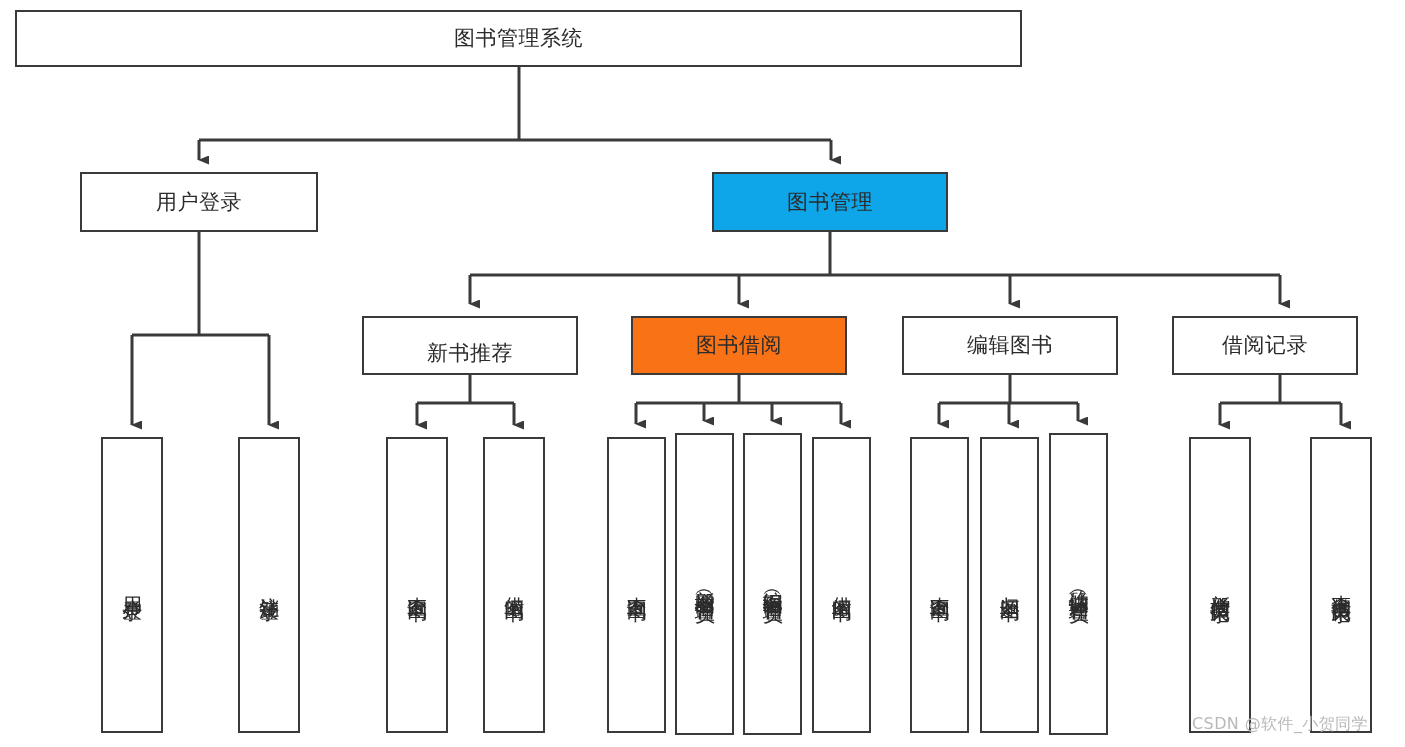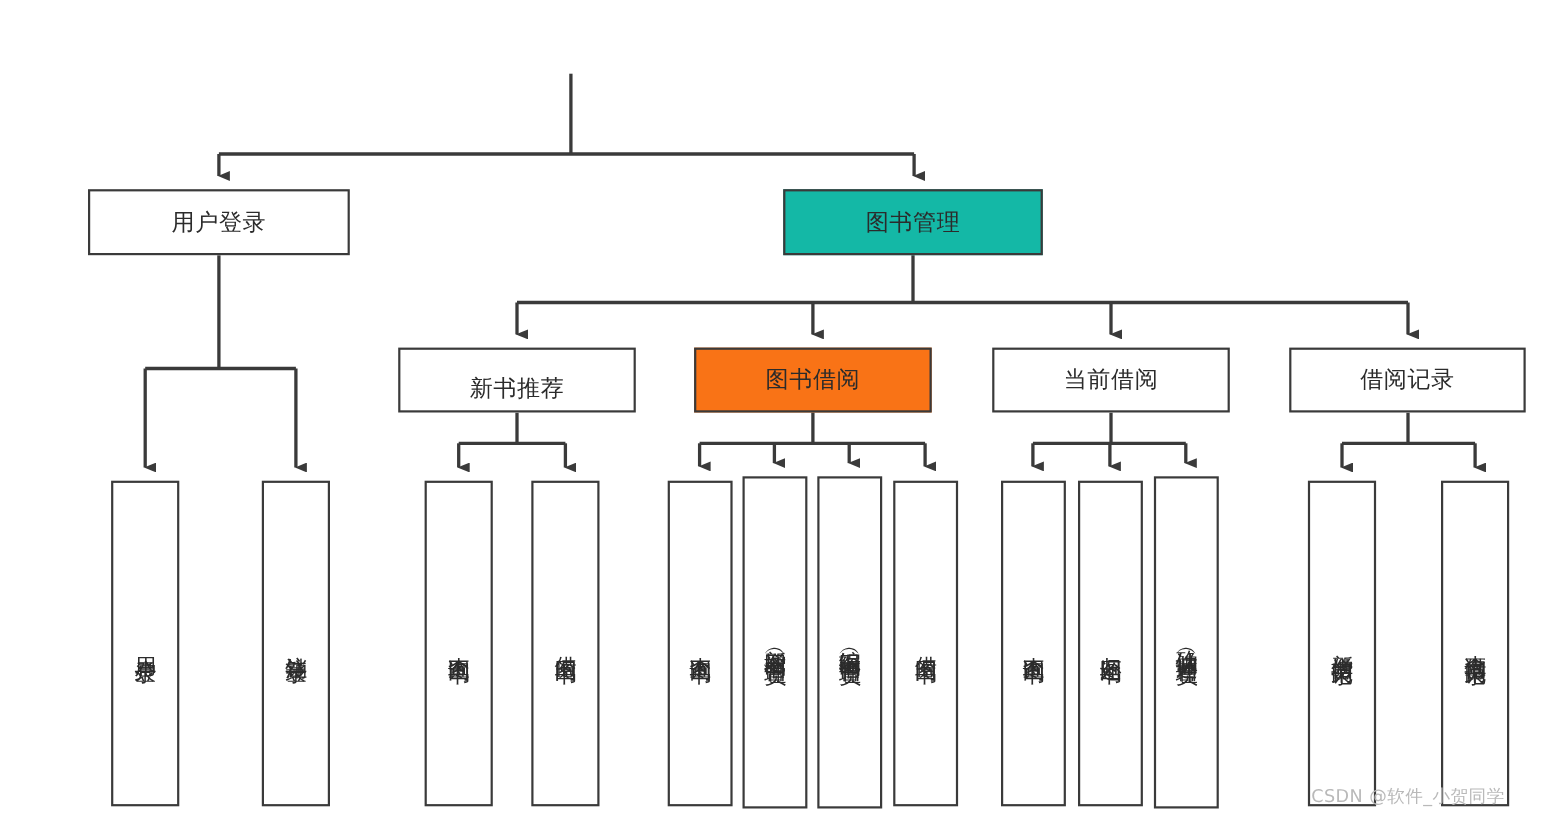--- a/index.html
+++ b/index.html
@@ -116,42 +116,45 @@
     </g>
 
     <g stroke="#3a3a3a" stroke-width="3" fill="none">
       <path d="M1280,375 L1280,403"></path>
       <path d="M1220,403 L1341,403"></path>
       <path d="M1220,403 L1220,425" marker-end="url(#arrowhead)"></path>
       <path d="M1341,403 L1341,425" marker-end="url(#arrowhead)"></path>
     </g>
   </svg>
 
+  <div class="node-box" style="left: 15px; top: 10px; width: 1007px; height: 57px; border-color: rgb(58, 58, 58); background: rgb(255, 255, 255);">
+    <span class="node-label" style="color: rgb(43, 43, 43);">图书管理系统</span>
+  </div>
 
   <div class="node-box" style="left: 80px; top: 172px; width: 238px; height: 60px; border-color: rgb(58, 58, 58); background: rgb(255, 255, 255);">
     <span class="node-label" style="color: rgb(43, 43, 43);">用户登录</span>
   </div>
 
-  <div class="node-box" style="left: 712px; top: 172px; width: 236px; height: 60px; border-color: rgb(58, 58, 58); background: #14b8a6;">
+  <div class="node-box" style="left: 712px; top: 172px; width: 236px; height: 60px; border-color: rgb(58, 58, 58); background: #0ea5e9;">
     <span class="node-label" style="color: rgb(43, 43, 43);">图书管理</span>
   </div>
 
   <div class="node-box" style="left: 362px; top: 316px; width: 216px; height: 59px; border-color: rgb(58, 58, 58); background: rgb(255, 255, 255);">
     <span class="node-label" style="color: rgb(43, 43, 43); margin-top: 15px;">新书推荐</span>
   </div>
 
   <div class="node-box" style="left: 631px; top: 316px; width: 216px; height: 59px; border-color: rgb(58, 58, 58); background: #f97316;">
     <span class="node-label" style="color: rgb(43, 43, 43);">图书借阅</span>
   </div>
 
   <div class="node-box" style="left: 902px; top: 316px; width: 216px; height: 59px; border-color: rgb(58, 58, 58); background: rgb(255, 255, 255);">
-    <span class="node-label" style="color: rgb(43, 43, 43);">当前借阅</span>
-  </div>
-
-  <div class="node-box" style="left: 1172px; top: 316px; width: 215px; height: 59px; border-color: rgb(58, 58, 58); background: rgb(255, 255, 255);">
+    <span class="node-label" style="color: rgb(43, 43, 43);">编辑图书</span>
+  </div>
+
+  <div class="node-box" style="left: 1172px; top: 316px; width: 186px; height: 59px; border-color: rgb(58, 58, 58); background: rgb(255, 255, 255);">
     <span class="node-label" style="color: rgb(43, 43, 43);">借阅记录</span>
   </div>
 
   <div class="node-box vertical" style="left: 101px; top: 437px; width: 62px; height: 296px; border-color: rgb(58, 58, 58); background: rgb(255, 255, 255);">
     <span class="node-label" style="color: rgb(43, 43, 43);">用户登录</span>
   </div>
 
   <div class="node-box vertical" style="left: 238px; top: 437px; width: 62px; height: 296px; border-color: rgb(58, 58, 58); background: rgb(255, 255, 255);">
     <span class="node-label" style="color: rgb(43, 43, 43);">注销登录</span>
   </div>

